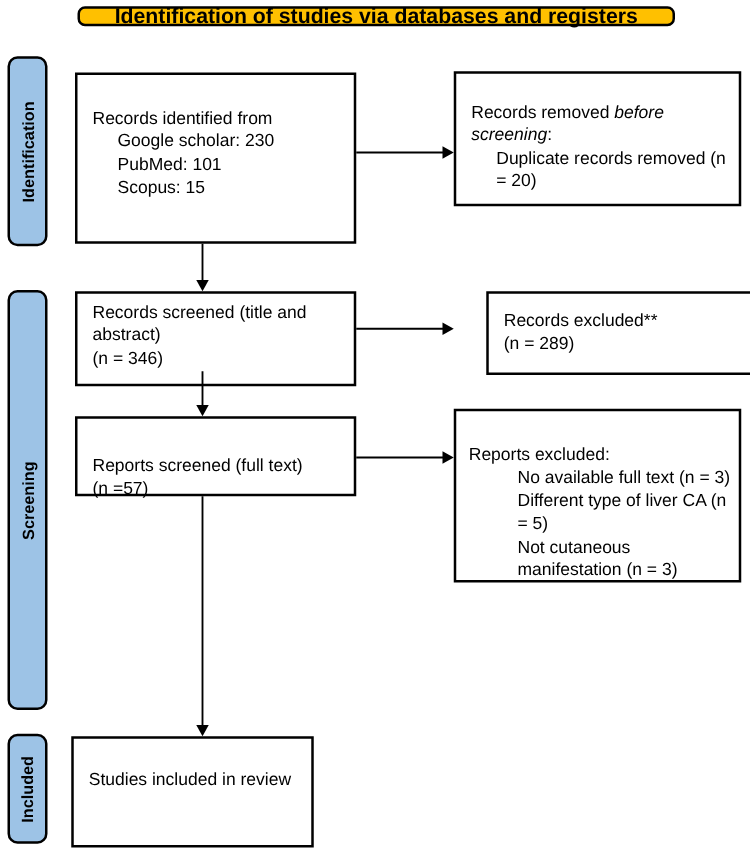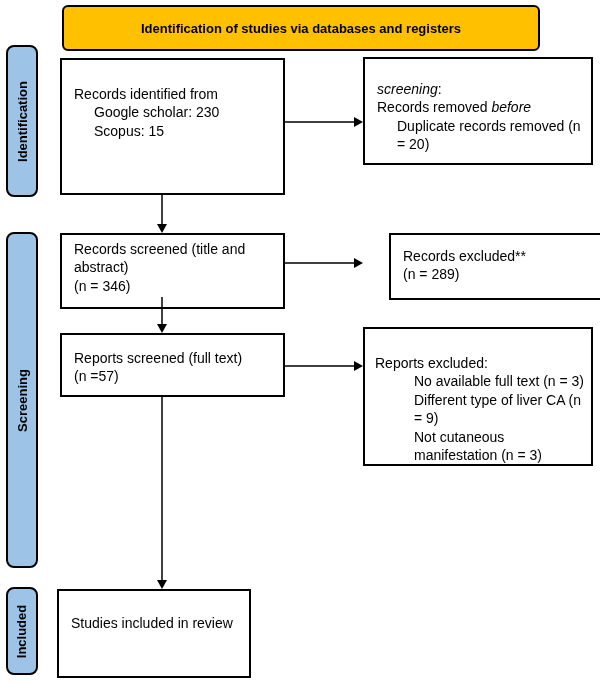--- a/index.html
+++ b/index.html
@@ -11,30 +11,30 @@
   .canvas {
     position: relative;
     width: 600px;
     height: 684px;
     background: #ffffff;
     overflow: hidden;
   }
   .banner {
     position: absolute;
     left: 62px; top: 5px;
-    width: 478px; height: 46px;
+    width: 478px; height: 16px;
     background: #FFC000;
     border: 2px solid #000000;
     border-radius: 6px;
     box-sizing: border-box;
     display: flex;
     align-items: center;
     justify-content: center;
     font-weight: bold;
-    font-size: 13px;
+    font-size: 17px;
     color: #000000;
   }
   .stage {
     position: absolute;
     left: 6px;
     width: 32px;
     background: #9DC3E6;
     border: 2px solid #000000;
     border-radius: 8px;
     box-sizing: border-box;
@@ -59,21 +59,21 @@
     box-sizing: border-box;
     font-size: 14px;
     line-height: 1.32;
     color: #000000;
   }
   .box .indent { margin-left: 20px; }
   .box1  { left: 60px;  top: 58px;  width: 225px; height: 137px; padding: 25px 8px 0 12px; }
   .rbox1 { left: 363px; top: 57px;  width: 230px; height: 108px; padding: 21px 8px 0 12px; }
   .box2  { left: 60px;  top: 233px; width: 225px; height: 76px;  padding: 5px 8px 0 12px; }
   .rbox2 { left: 363px; top: 233px; width: 230px; height: 67px;  padding: 12px 8px 0 12px; margin-left: 26px; }
-  .box3  { left: 60px;  top: 333px; width: 225px; height: 64px;  padding: 14px 8px 0 12px; }
+  .box3  { left: 60px;  top: 333px; width: 225px; height: 64px;  padding: 28px 8px 0 12px; }
   .rbox3 { left: 363px; top: 327px; width: 230px; height: 139px; padding: 25px 5px 0 10px; }
   .rbox3 .indent { margin-left: 39px; }
   .box4  { left: 57px;  top: 589px; width: 194px; height: 89px;  padding: 23px 8px 0 12px; }
   .arrows {
     position: absolute;
     left: 0; top: 0;
     width: 600px; height: 684px;
     pointer-events: none;
   }
 </style>
@@ -92,26 +92,27 @@
   <div class="stage screening">
     <span>Screening</span>
   </div>
   <div class="stage included">
     <span>Included</span>
   </div>
 
   <div class="box box1">
     <div>Records identified from</div>
     <div class="indent">Google scholar: 230</div>
+    <div class="indent">PubMed: 101</div>
     <div class="indent">Scopus: 15</div>
   </div>
 
   <div class="box rbox1">
+    <div><span>Records removed </span><i>before</i></div>
     <div><i>screening</i><span>:</span></div>
-    <div><span>Records removed </span><i>before</i></div>
     <div class="indent">Duplicate records removed (n = 20)</div>
   </div>
 
   <div class="box box2">
     <div>Records screened (title and</div>
     <div>abstract)</div>
     <div>(n = 346)</div>
   </div>
 
   <div class="box rbox2">
@@ -120,21 +121,21 @@
   </div>
 
   <div class="box box3">
     <div>Reports screened (full text)</div>
     <div>(n =57)</div>
   </div>
 
   <div class="box rbox3">
     <div>Reports excluded:</div>
     <div class="indent">No available full text (n = 3)</div>
-    <div class="indent">Different type of liver CA (n = 9)</div>
+    <div class="indent">Different type of liver CA (n = 5)</div>
     <div class="indent">Not cutaneous manifestation (n = 3)</div>
   </div>
 
   <div class="box box4">
     <div>Studies included in review</div>
   </div>
 
   <svg class="arrows" viewBox="0 0 600 684" xmlns="http://www.w3.org/2000/svg">
 
     <g>

